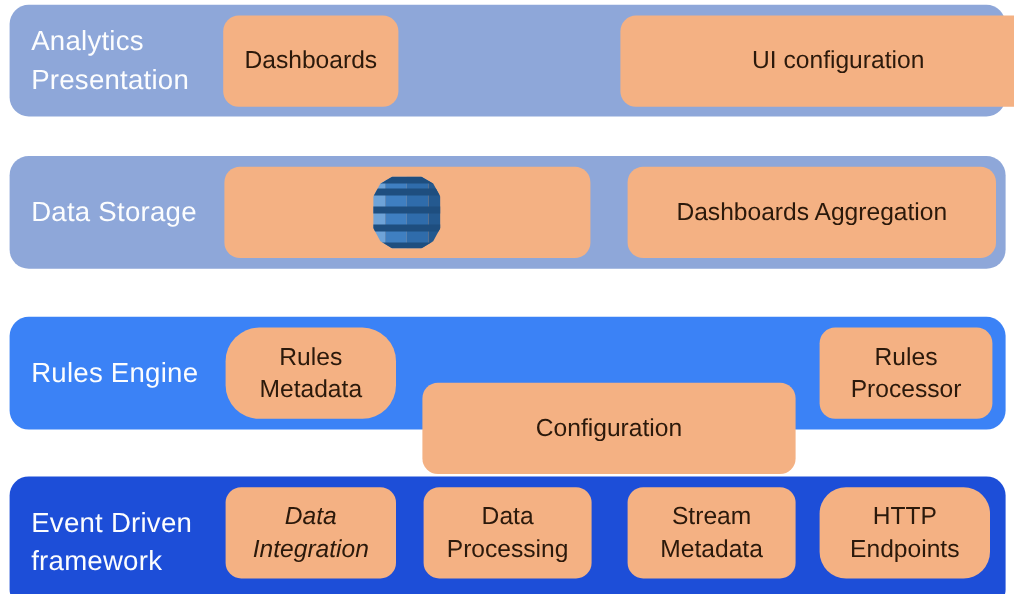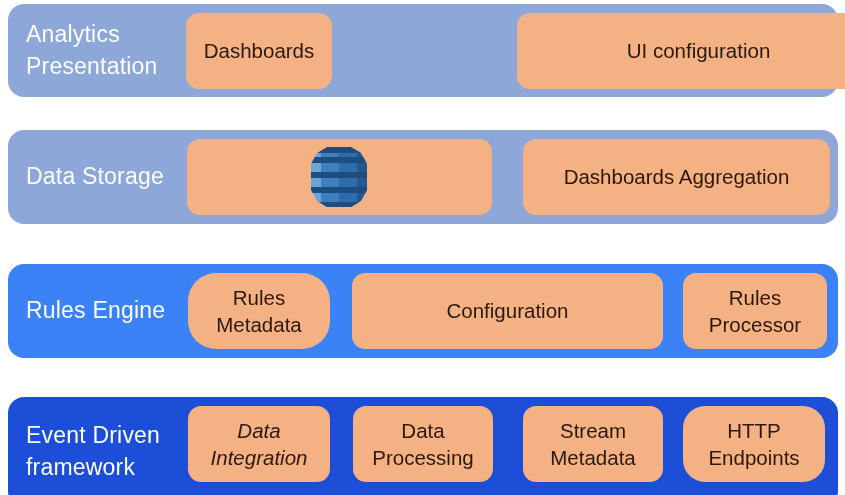--- a/index.html
+++ b/index.html
@@ -85,21 +85,21 @@
       </div>
       <div class="component-box" style="left: 515px; width: 307px; background: rgb(244, 177, 131);">
         <span class="component-label">Dashboards Aggregation</span>
       </div>
     </div>
     <div class="layer" style="top: 264px; height: 94px; background: #3b82f6;">
     <div class="layer-label">Rules Engine</div>
   <div class="component-box" style="left: 180px; width: 142px; background: rgb(244, 177, 131); border-radius: 28px;">
         <span class="component-label">Rules Metadata</span>
       </div>
-      <div class="component-box" style="left: 344px; width: 311px; background: rgb(244, 177, 131);">
+      <div class="component-box" style="left: 344px; width: 311px; background: rgb(244, 177, 131); margin-top: 46px;">
         <span class="component-label">Configuration</span>
       </div>
       <div class="component-box" style="left: 675px; width: 144px; background: rgb(244, 177, 131);">
         <span class="component-label">Rules Processor</span>
       </div>
     </div>
     <div class="layer" style="top: 397px; height: 110px; background: #1d4ed8;">
     <div class="layer-label">Event Driven framework</div>
   <div class="component-box" style="left: 180px; width: 142px; background: rgb(244, 177, 131); font-style: italic;">
         <span class="component-label">Data Integration</span>

